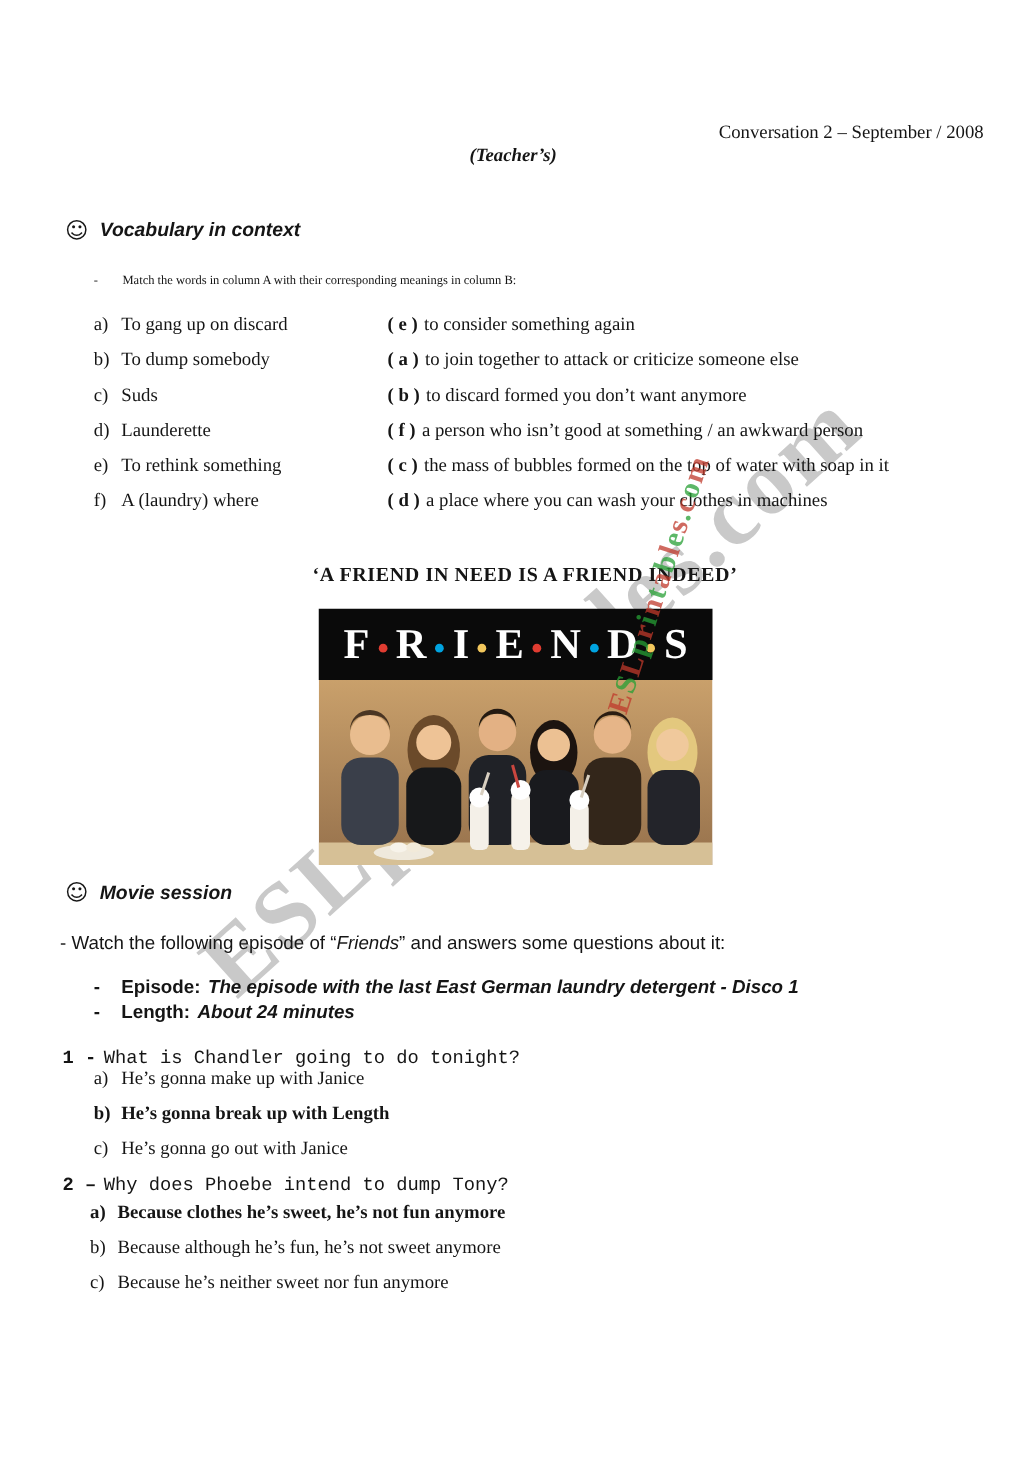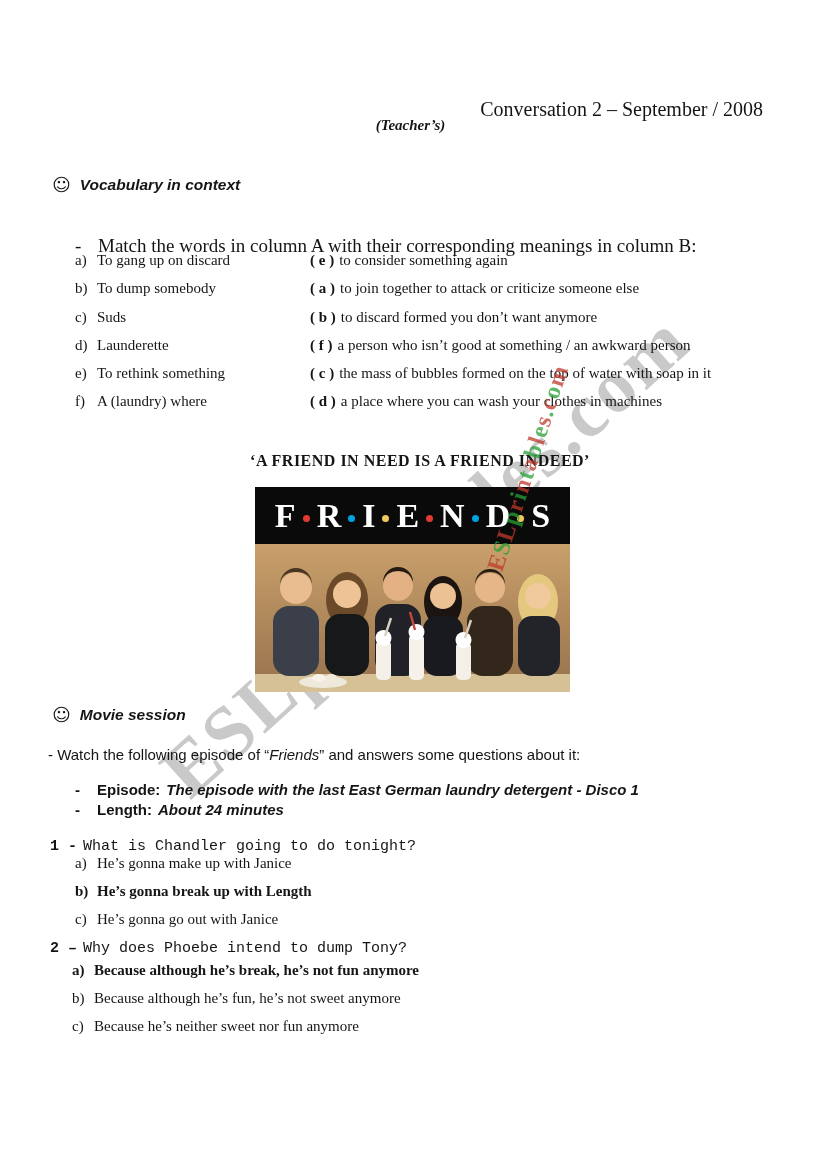--- a/index.html
+++ b/index.html
@@ -30,22 +30,22 @@
     position: absolute; left: 528px; top: 468px;
     transform: translate(-50%, -50%) rotate(-72deg);
     font-family: "Liberation Serif", serif;
     font-weight: bold; font-size: 24px; letter-spacing: 1px;
     white-space: nowrap; opacity: 0.75;
     z-index: 5; pointer-events: none;
   }
   .content { position: relative; z-index: 1; }
 
   .header-course {
-    position: absolute; top: 98px; right: 58px;
-    font-size: 20px;
+    position: absolute; top: 98px; right: 34px;
+    font-size: 15px;
     margin-left: 22px;
   }
   .header-subtitle {
     position: absolute; top: 117px; left: 0; right: 0;
     text-align: center; font-size: 15px;
     font-weight: bold; font-style: italic;
   }
 
   .section-title {
     position: absolute; left: 52px;
@@ -53,22 +53,22 @@
     display: flex; align-items: center; gap: 9px;
   }
   .section-title .smiley {
     font-style: normal; font-weight: normal; font-size: 18px; line-height: 1;
     font-family: "DejaVu Sans", sans-serif;
   }
   .vocab-title { top: 176px; }
   .movie-title { top: 706px; }
 
   .instruction {
-    position: absolute; top: 235px; left: 75px;
-    font-size: 19px;
+    position: absolute; top: 219px; left: 75px;
+    font-size: 10px;
   }
   .instruction .dash { display: inline-block; width: 23px; }
 
   .match-grid { position: absolute; top: 252px; left: 75px; width: 710px; }
   .match-row { display: flex; height: 28.3px; align-items: baseline; font-size: 15px; }
   .col-a { width: 235px; display: flex; }
   .col-a .letter { width: 22px; flex: 0 0 22px; }
   .col-b { display: flex; }
   .col-b .answer { font-weight: bold; margin-right: 5px; white-space: nowrap; }
 
@@ -310,21 +310,21 @@
         <span>He’s gonna go out with Janice</span>
       </div>
     </div>
 
     <div class="question-stem sans q2-stem">
       <span class="qnum">2 –</span><span>Why does Phoebe intend to dump Tony?</span>
     </div>
     <div class="options q2-options">
       <div class="option-row bold">
         <span class="letter">a)</span>
-        <span>Because although he’s break, he’s not fun anymore</span>
+        <span>Because clothes he’s sweet, he’s not fun anymore</span>
       </div>
       <div class="option-row">
         <span class="letter">b)</span>
         <span>Because although he’s fun, he’s not sweet anymore</span>
       </div>
       <div class="option-row">
         <span class="letter">c)</span>
         <span>Because he’s neither sweet nor fun anymore</span>
       </div>
     </div>

